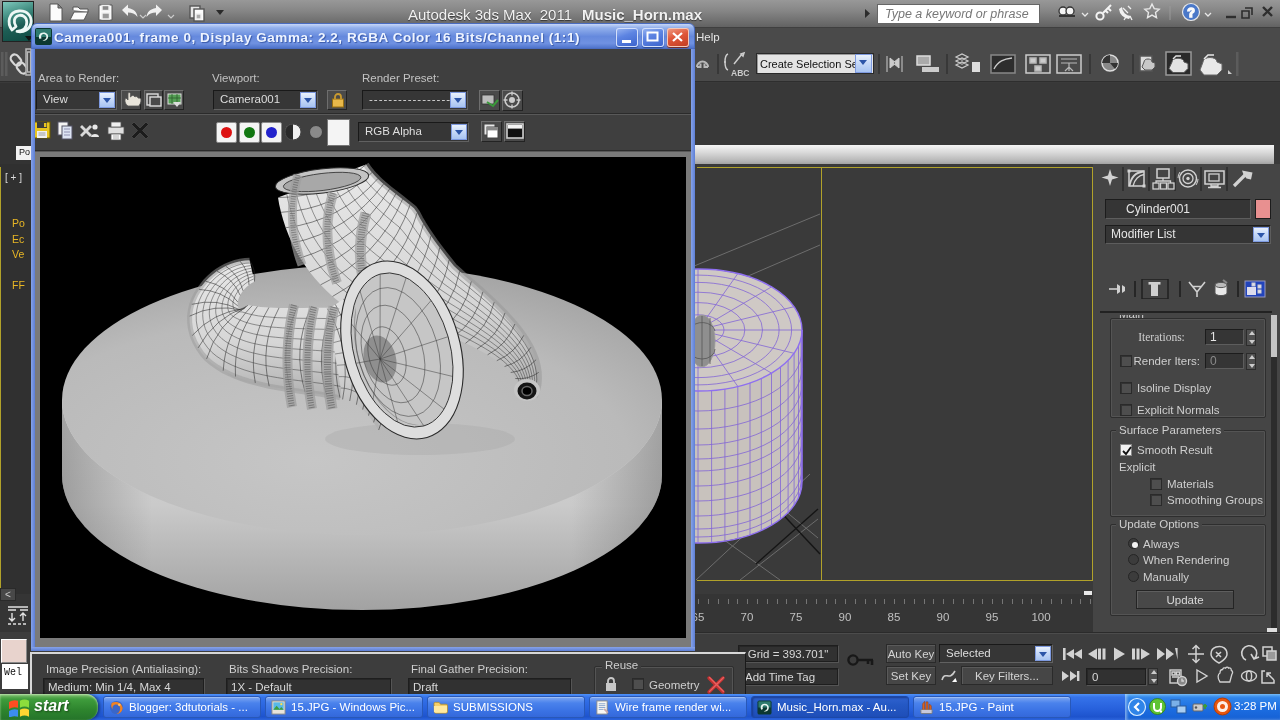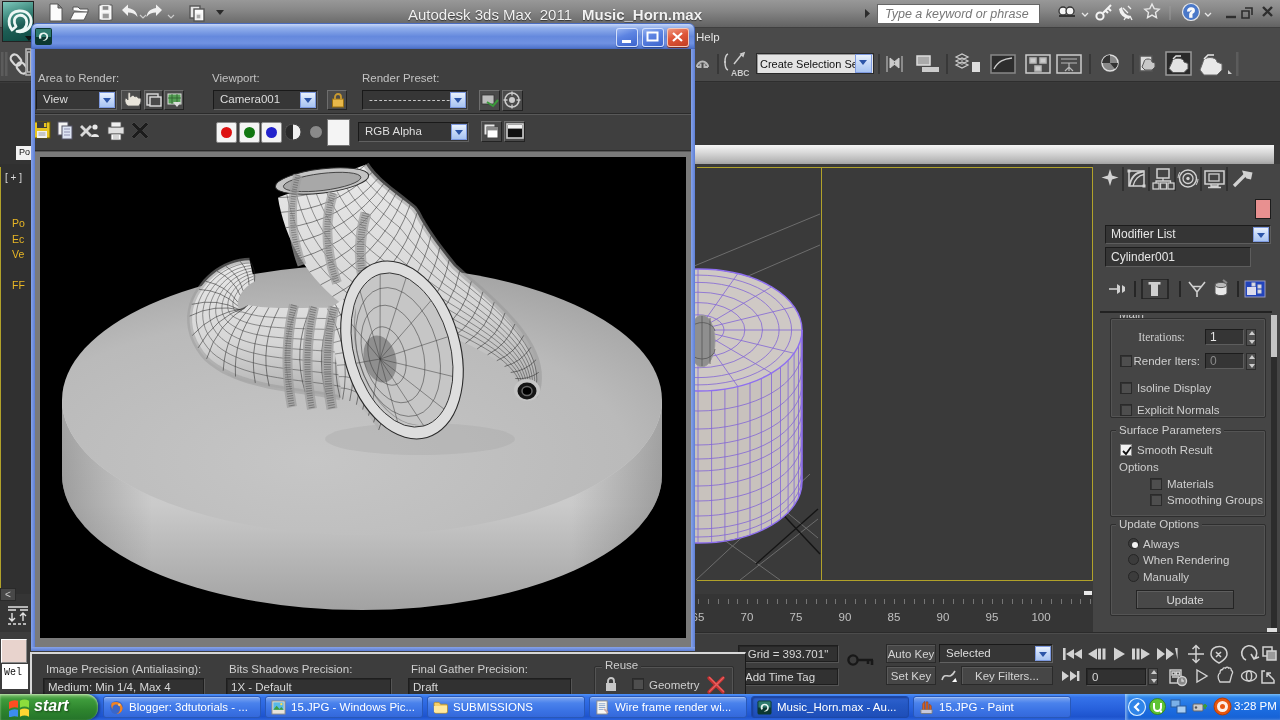--- a/index.html
+++ b/index.html
@@ -322,21 +322,21 @@
           <path d="M81 6 a 10 10 0 0 0 -2 6" fill="none" stroke-width="1"></path>
           <path d="M97 19 a 10 10 0 0 0 2 -6" fill="none" stroke-width="1"></path>
         <rect x="106" y="5" width="19" height="13" fill="none" stroke-width="1.5"></rect>
           <rect x="110" y="8" width="10" height="7" fill="none" stroke-width="1.3"></rect>
           <path d="M112 18 v2 h7 v-2 M109 21.5 h13" fill="none" stroke-width="1.3"></path>
         <path d="M135 20 L146 9" fill="none" stroke-width="3.2"></path>
           <path d="M143 4.5 L153.5 6.5 L152 13.5 L147.5 12.5 L144.5 8.5 Z" stroke="none"></path>
       </g>
     </svg>
 
-    <div class="fld abs" style="left:12px;top:35px;width:146px;height:20px;line-height:18px;padding-left:5px;margin-top:48px;">Cylinder001</div>
+    <div class="fld abs" style="left:12px;top:35px;width:146px;height:20px;line-height:18px;padding-left:20px;">Cylinder001</div>
     <div class="abs" style="left:162px;top:35px;width:16px;height:20px;background:#e89090;border:1px solid #1c1c1c;"></div>
 
     <div class="fld abs" style="left:12px;top:61px;width:166px;height:19px;line-height:17px;padding-left:5px;">Modifier List<span class="dropbtn"></span></div>
 
 
     <svg class="abs" style="left:14px;top:115px;" width="160" height="20" viewBox="0 0 160 20">
       <g stroke="#d0d0d0" fill="#d0d0d0">
         <path d="M2 10 h8" stroke-width="1.6" fill="none"></path>
           <path d="M10 5 l3 2 v6 l-3 2 Z M15 6 v8 l3-2 v-4 Z" stroke="none"></path>
         <line x1="28" y1="2" x2="28" y2="18" stroke="#1f1f1f" stroke-width="1.6"></line>
@@ -383,21 +383,21 @@
       <div class="cb abs" style="left:27px;top:89px;"></div>
       <div class="abs lbl" style="left:44px;top:89px;">Explicit Normals</div>
       <div class="gbox abs" style="left:17px;top:115px;width:156px;height:87px;"></div>
       <div class="abs lbl" style="left:23px;top:109px;background:#454545;padding:0 3px;">Surface Parameters</div>
       <div class="cbw abs" style="left:27px;top:129px;">
           <svg width="12" height="12">
             <path d="M2 6 L5 9 L10 2" stroke="#111" stroke-width="1.8" fill="none"></path>
           </svg>
         </div>
       <div class="abs lbl" style="left:44px;top:129px;">Smooth Result</div>
-      <div class="abs lbl" style="left:26px;top:146px;">Options</div>
+      <div class="abs lbl" style="left:26px;top:146px;">Explicit</div>
       <div class="cb abs" style="left:57px;top:163px;"></div>
       <div class="abs lbl" style="left:74px;top:163px;">Materials</div>
       <div class="cb abs" style="left:57px;top:179px;"></div>
       <div class="abs lbl" style="left:74px;top:179px;">Smoothing Groups</div>
       <div class="gbox abs" style="left:17px;top:209px;width:156px;height:92px;"></div>
       <div class="abs lbl" style="left:23px;top:203px;background:#454545;padding:0 3px;">Update Options</div>
       <div class="radio abs" style="left:35px;top:223px;">
           <span style="position:absolute;left:2.5px;top:2.5px;width:6px;height:6px;border-radius:50%;background:#f4f4f4;"></span>
         </div>
       <div class="abs lbl" style="left:50px;top:223px;">Always</div>
@@ -563,20 +563,21 @@
       </svg>
   </div>
 
   <div class="abs" id="rwin">
     <div class="abs" id="rtitle">
       <svg style="position:absolute;left:3px;top:4px" width="17" height="17" viewBox="0 0 17 17">
           <rect x="0" y="0" width="17" height="17" rx="2" fill="#0c3832"></rect>
           <rect x="1" y="1" width="15" height="8" fill="#2e7a6e"></rect>
           <path d="M4.5 11 C3 8 4.5 4.5 8.5 4.5 C12 4.5 13.5 7 13 9.5 C12.5 12 10 13.2 7.5 12.4 C9.8 12.2 11.5 10.8 11.4 8.6 C11.3 6.4 9.5 5.6 8 6 C6.2 6.5 5.5 8.5 6.6 10.2 Z" fill="#e8f4f0"></path>
         </svg>
+      <span class="txt">Camera001, frame 0, Display Gamma: 2.2, RGBA Color 16 Bits/Channel (1:1)</span>
       <div class="xpbtn bblue" style="left:584px;">
           <svg width="22" height="19">
             <rect x="6" y="12" width="9" height="3" fill="#fff"></rect>
           </svg>
         </div>
       <div class="xpbtn bblue" style="left:610px;">
           <svg width="22" height="19">
             <rect x="5.5" y="4.5" width="10" height="8" fill="none" stroke="#fff" stroke-width="2"></rect>
           </svg>
         </div>

